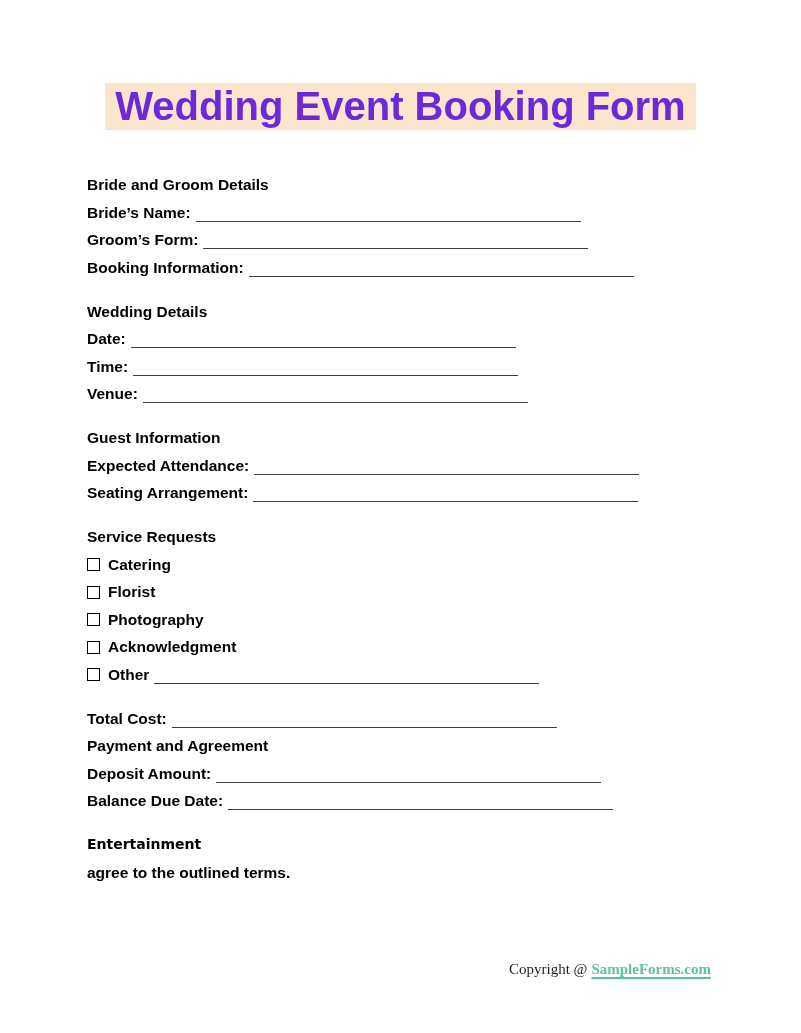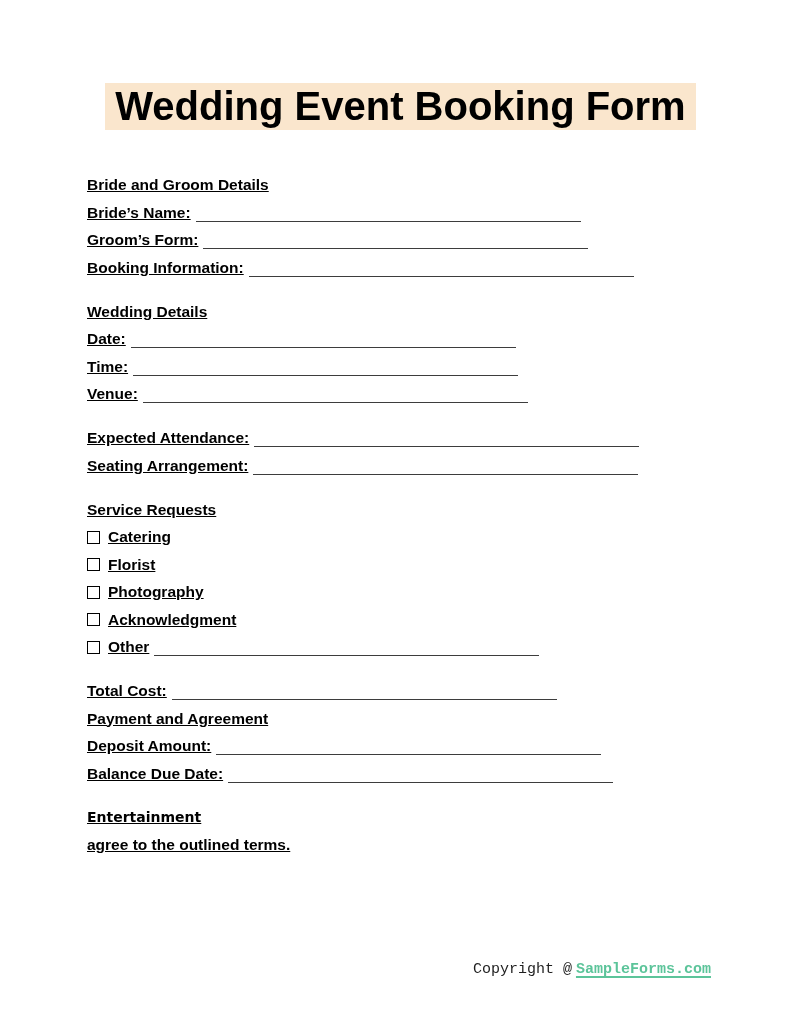--- a/index.html
+++ b/index.html
@@ -7,30 +7,30 @@
     width: 801px; height: 1033px;
     background: #ffffff;
     font-family: "Liberation Sans", sans-serif;
     position: relative;
     overflow: hidden;
   }
   .title-wrap { padding-top: 83px; text-align: center; height: 47px; }
   .title {
     display: inline-block;
     background: #FAE6CD;
-    color: #000000;
+    color: #6d28d9;
     font-size: 40px;
     font-weight: 700;
     line-height: 47px;
     height: 47px;
     padding: 0 10px;
     white-space: nowrap;
   }
   .content { margin: 41px 88px 0 87px; color: #000; }
-  .section { margin-top: 16.5px; text-decoration: underline; }
+  .section { margin-top: 16.5px; }
   .section.first { margin-top: 0; }
   .row {
     margin: 0;
     line-height: 27.5px;
     font-size: 15.5px;
     font-weight: 700;
     color: #000;
     white-space: nowrap;
   }
   .fill {
@@ -50,21 +50,21 @@
     margin-right: 8px;
   }
   .ack-heading {
     font-family: "DejaVu Sans", sans-serif;
     font-size: 14px;
   }
   .footer {
     position: absolute;
     top: 961px;
     right: 90px;
-    font-family: Liberation Mono, monospace;
+    font-family: Liberation Serif, serif;
     font-size: 15px;
     color: #1e1e1e;
     white-space: nowrap;
   }
   .footer .copyright { font-weight: 400; }
   .footer .link {
     color: #5CC49A;
     font-weight: 700;
     text-decoration: underline;
     text-decoration-thickness: 2px;
@@ -90,20 +90,21 @@
   </div>
 
   <div class="section">
     <p class="row">Wedding Details</p>
     <p class="row"><span>Date:</span><span class="fill"></span></p>
     <p class="row"><span>Time:</span><span class="fill"></span></p>
     <p class="row"><span>Venue:</span><span class="fill"></span></p>
   </div>
 
   <div class="section">
+    <p class="row">Guest Information</p>
     <p class="row"><span>Expected Attendance:</span><span class="fill"></span></p>
     <p class="row"><span>Seating Arrangement:</span><span class="fill"></span></p>
   </div>
 
   <div class="section">
     <p class="row">Service Requests</p>
     <p class="row"><span class="cbx"></span><span>Catering</span></p>
     <p class="row"><span class="cbx"></span><span>Florist</span></p>
     <p class="row"><span class="cbx"></span><span>Photography</span></p>
     <p class="row"><span class="cbx"></span><span>Acknowledgment</span></p>

